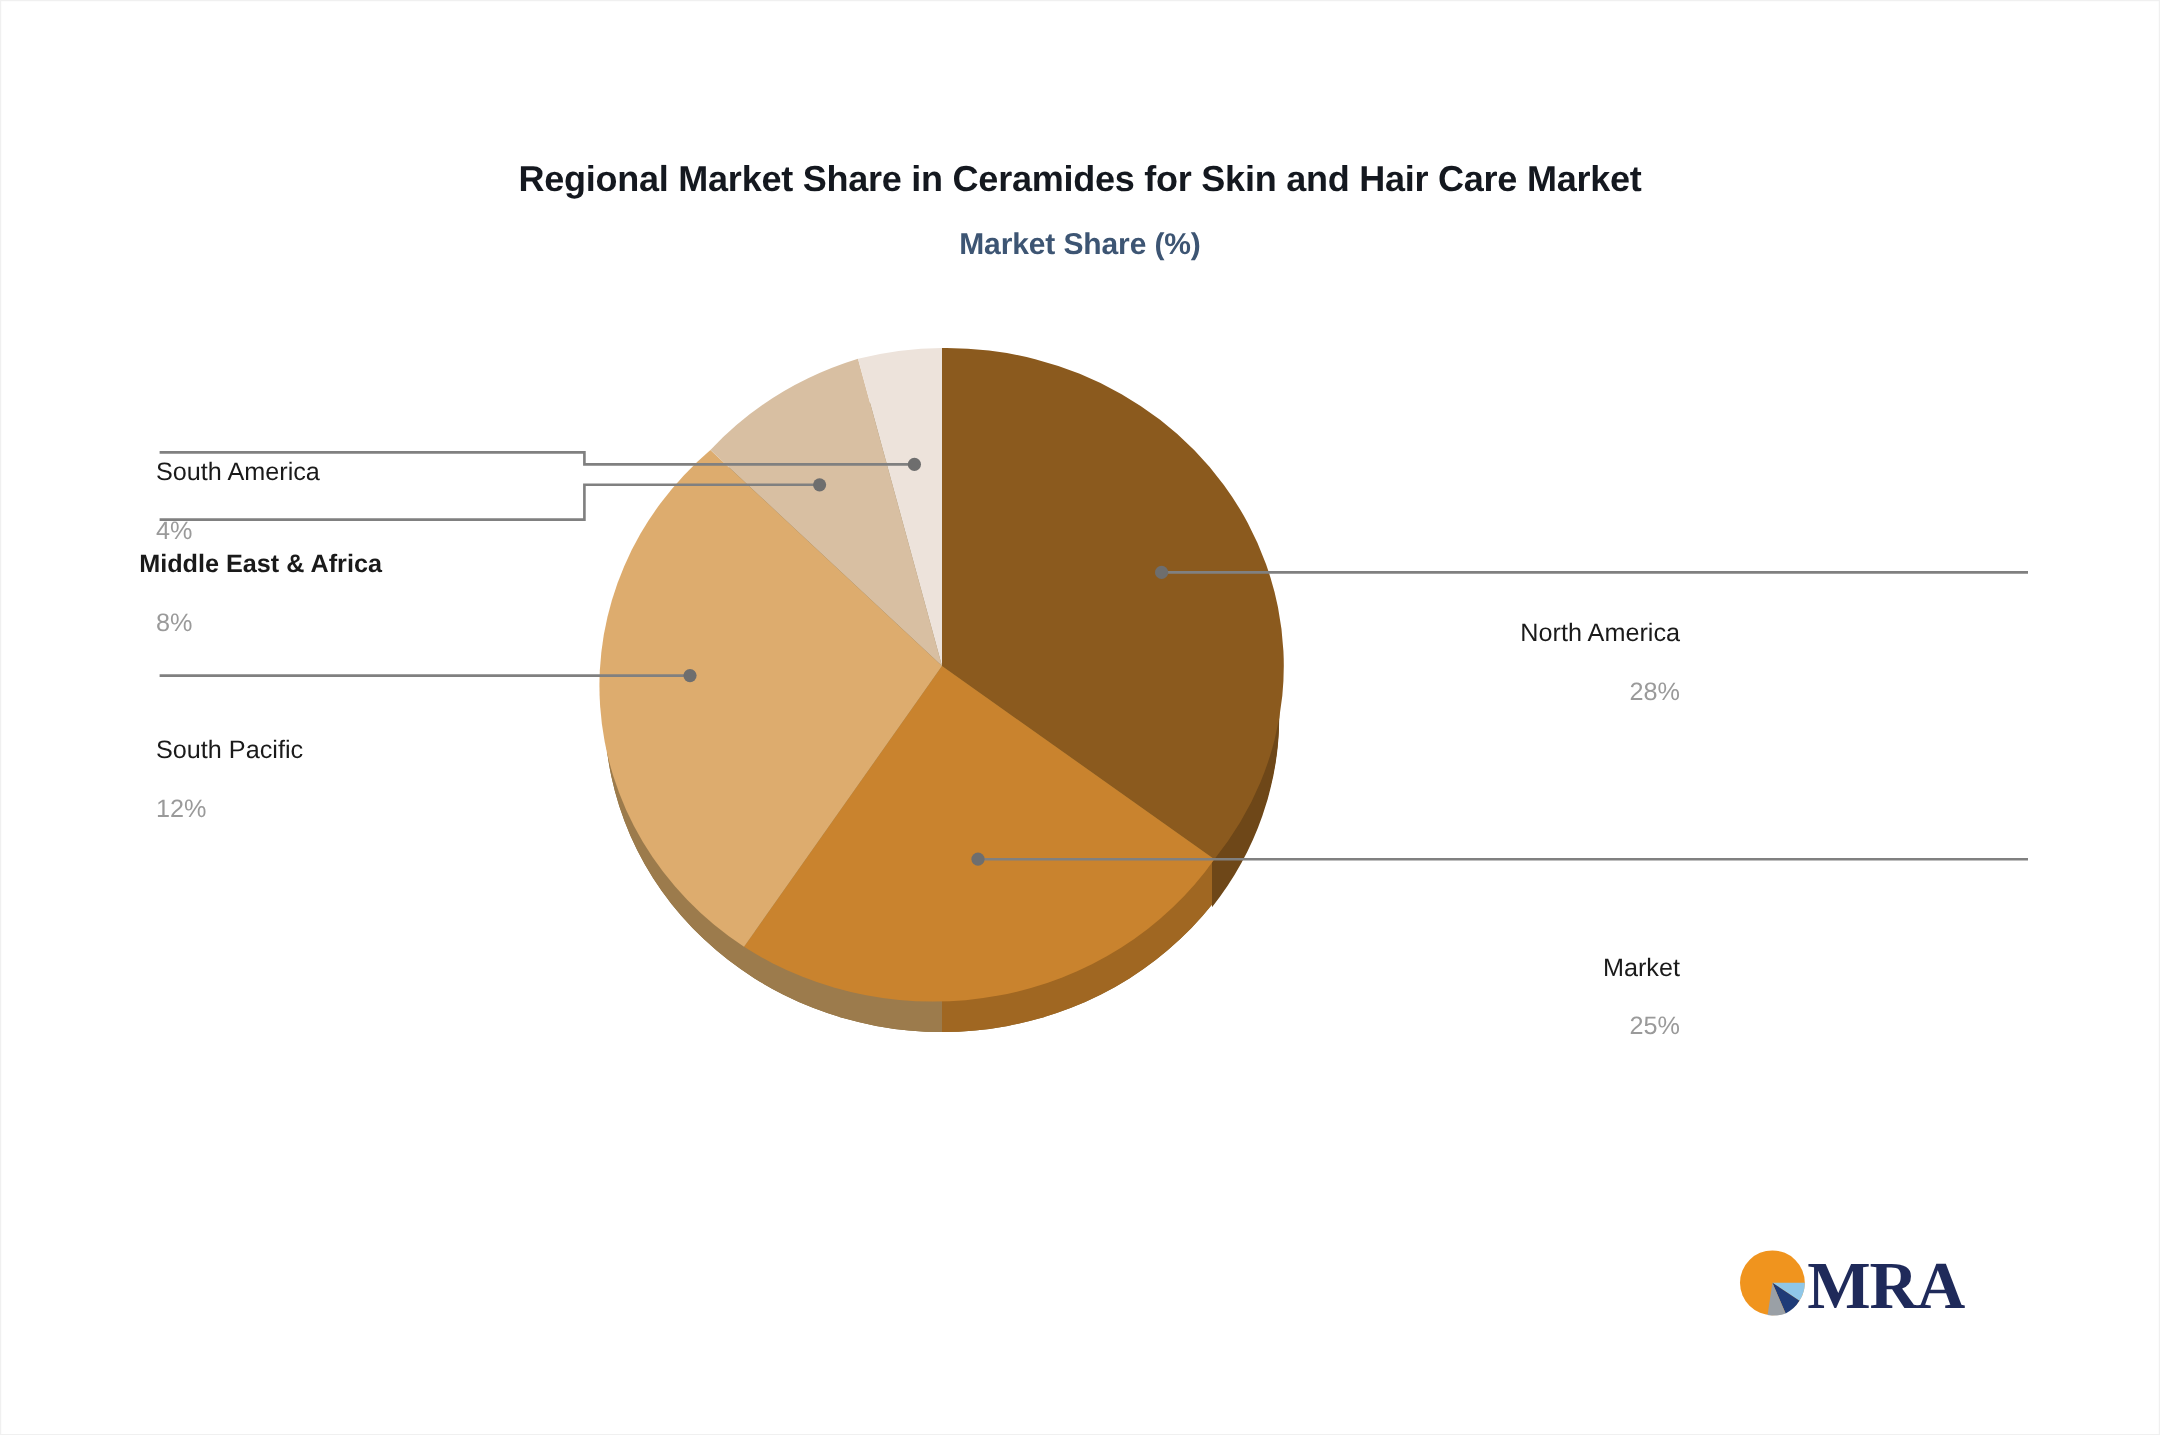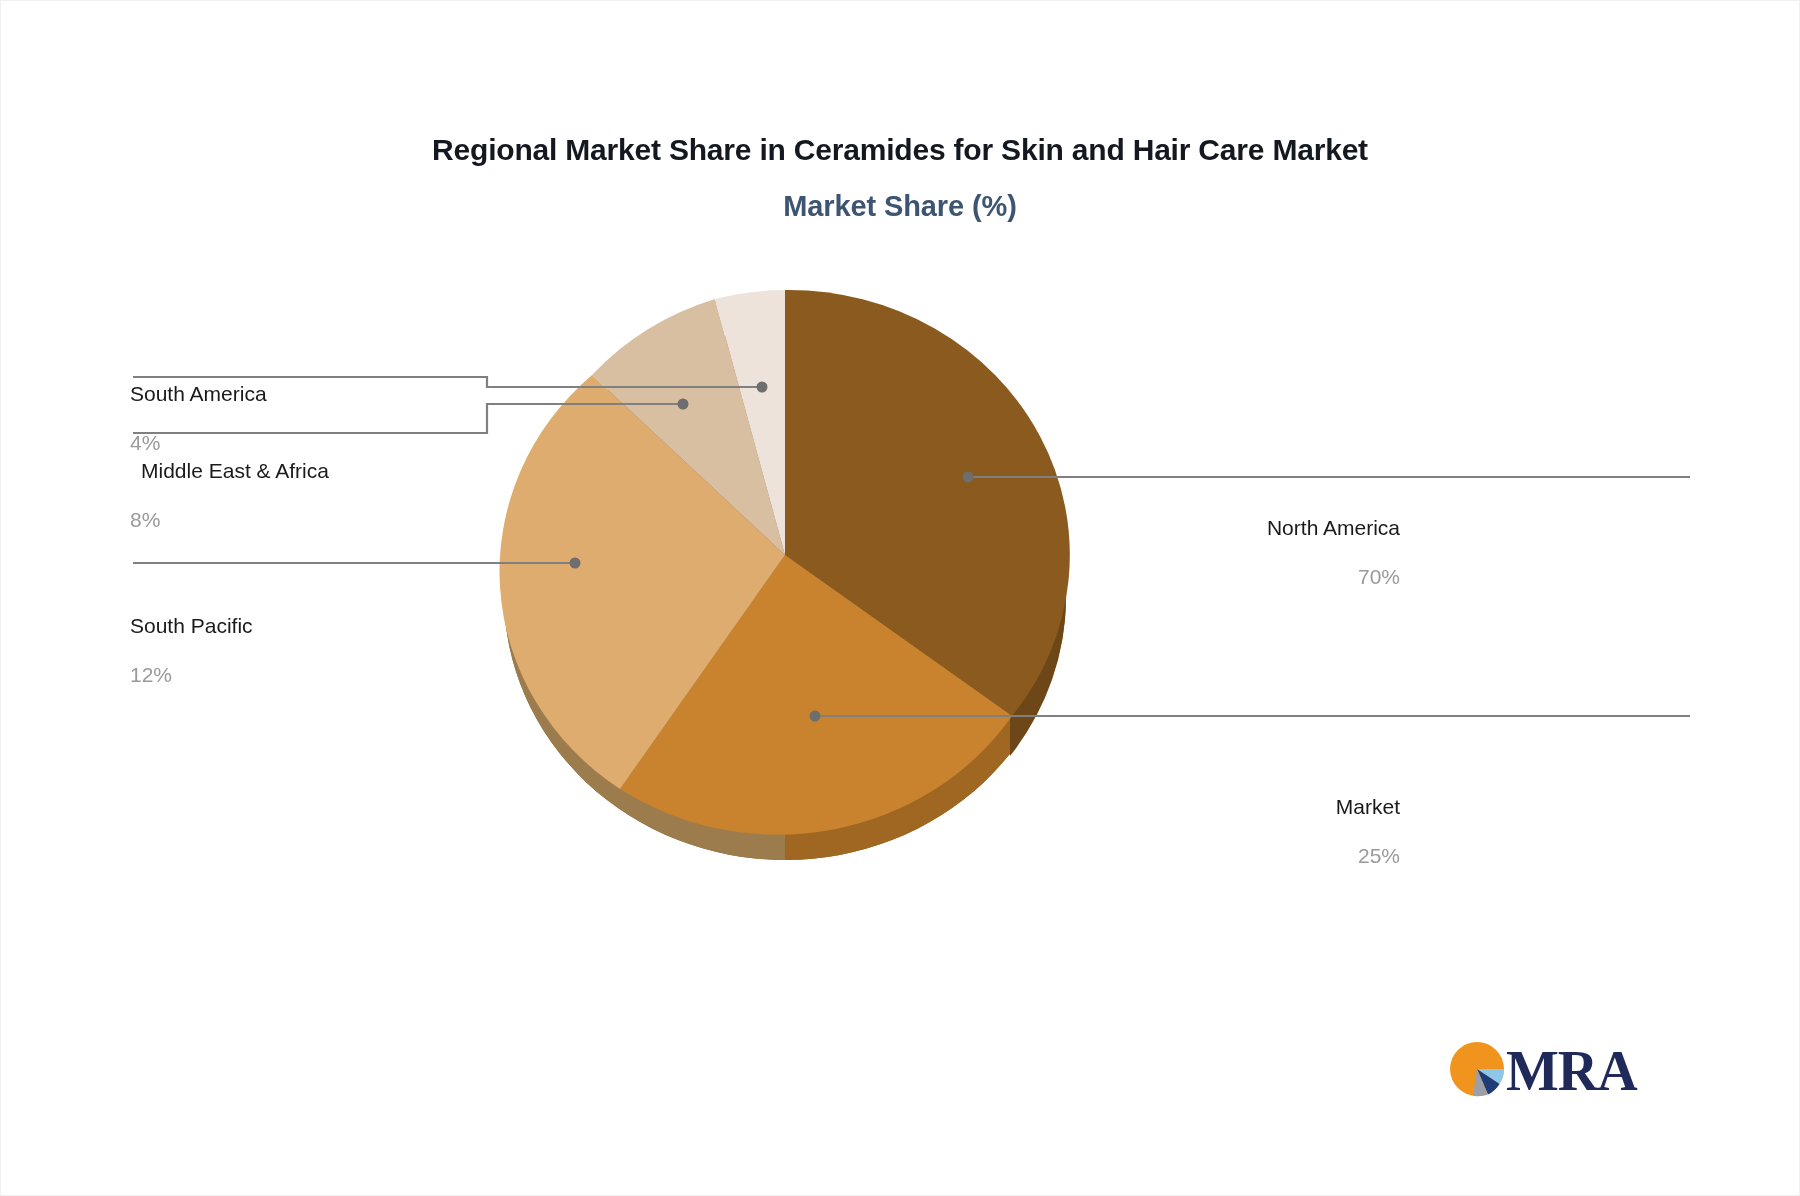--- a/index.html
+++ b/index.html
@@ -36,21 +36,21 @@
     font-weight: bold;
     color: #14181f;
     letter-spacing: -0.2px;
     white-space: nowrap;
   }
   #chart-subtitle {
     position: absolute;
     left: 0; top: 190px;
     width: 1800px;
     text-align: center;
-    font-size: 29px;
+    font-size: 25px;
     font-weight: bold;
     color: #3d5573;
     letter-spacing: -0.1px;
     white-space: nowrap;
   }
   #pie-svg {
     position: absolute;
     left: 0; top: 0;
   }
   .cb-label {
@@ -64,21 +64,21 @@
     position: absolute;
     font-size: 21px;
     color: #9a9a9a;
     white-space: nowrap;
     line-height: 1;
   }
   .cb-label.right, .cb-value.right { text-align: left; }
   
   #lbl-south-america      { left: 130px; top: 383px; text-align: right; }
   #val-south-america      { left: 130px; top: 432px; }
-  #lbl-middle-east-africa { left: 141px; top: 460px; }
+  #lbl-middle-east-africa { left: 116px; top: 460px; font-weight: bold; }
   #val-middle-east-africa { left: 130px; top: 509px; }
   #lbl-asia-pacific       { left: 130px; top: 615px; }
   #val-asia-pacific       { left: 130px; top: 664px; }
   
   #lbl-north-america { right: 400px; top: 517px; }
   #val-north-america { right: 400px; top: 566px; }
   #lbl-europe        { right: 400px; top: 796px; }
   #val-europe        { right: 400px; top: 845px; }
 
   #mra-logo {
@@ -155,21 +155,21 @@
   <div class="cb-label" id="lbl-south-america">South America</div>
   <div class="cb-value" id="val-south-america">4%</div>
 
   <div class="cb-label" id="lbl-middle-east-africa">Middle East &amp; Africa</div>
   <div class="cb-value" id="val-middle-east-africa">8%</div>
 
   <div class="cb-label" id="lbl-asia-pacific">South Pacific</div>
   <div class="cb-value" id="val-asia-pacific">12%</div>
 
   <div class="cb-label right" id="lbl-north-america">North America</div>
-  <div class="cb-value right" id="val-north-america">70%</div>
+  <div class="cb-value right" id="val-north-america">28%</div>
 
   <div class="cb-label right" id="lbl-europe">Market</div>
   <div class="cb-value right" id="val-europe">25%</div>
 
   <svg id="mra-logo" viewBox="0 0 200 78">
     <g>
       <circle cx="29" cy="39" r="27" fill="#F0941E"></circle>
       <path d="M29 39 L56 39 A27 27 0 0 1 51.5 54 Z" fill="#8FC7E8"></path>
       <path d="M29 39 L51.5 54 A27 27 0 0 1 40 64.5 Z" fill="#1F3C78"></path>
       <path d="M29 39 L40 64.5 A27 27 0 0 1 25 65.8 Z" fill="#9AA0A6"></path>

